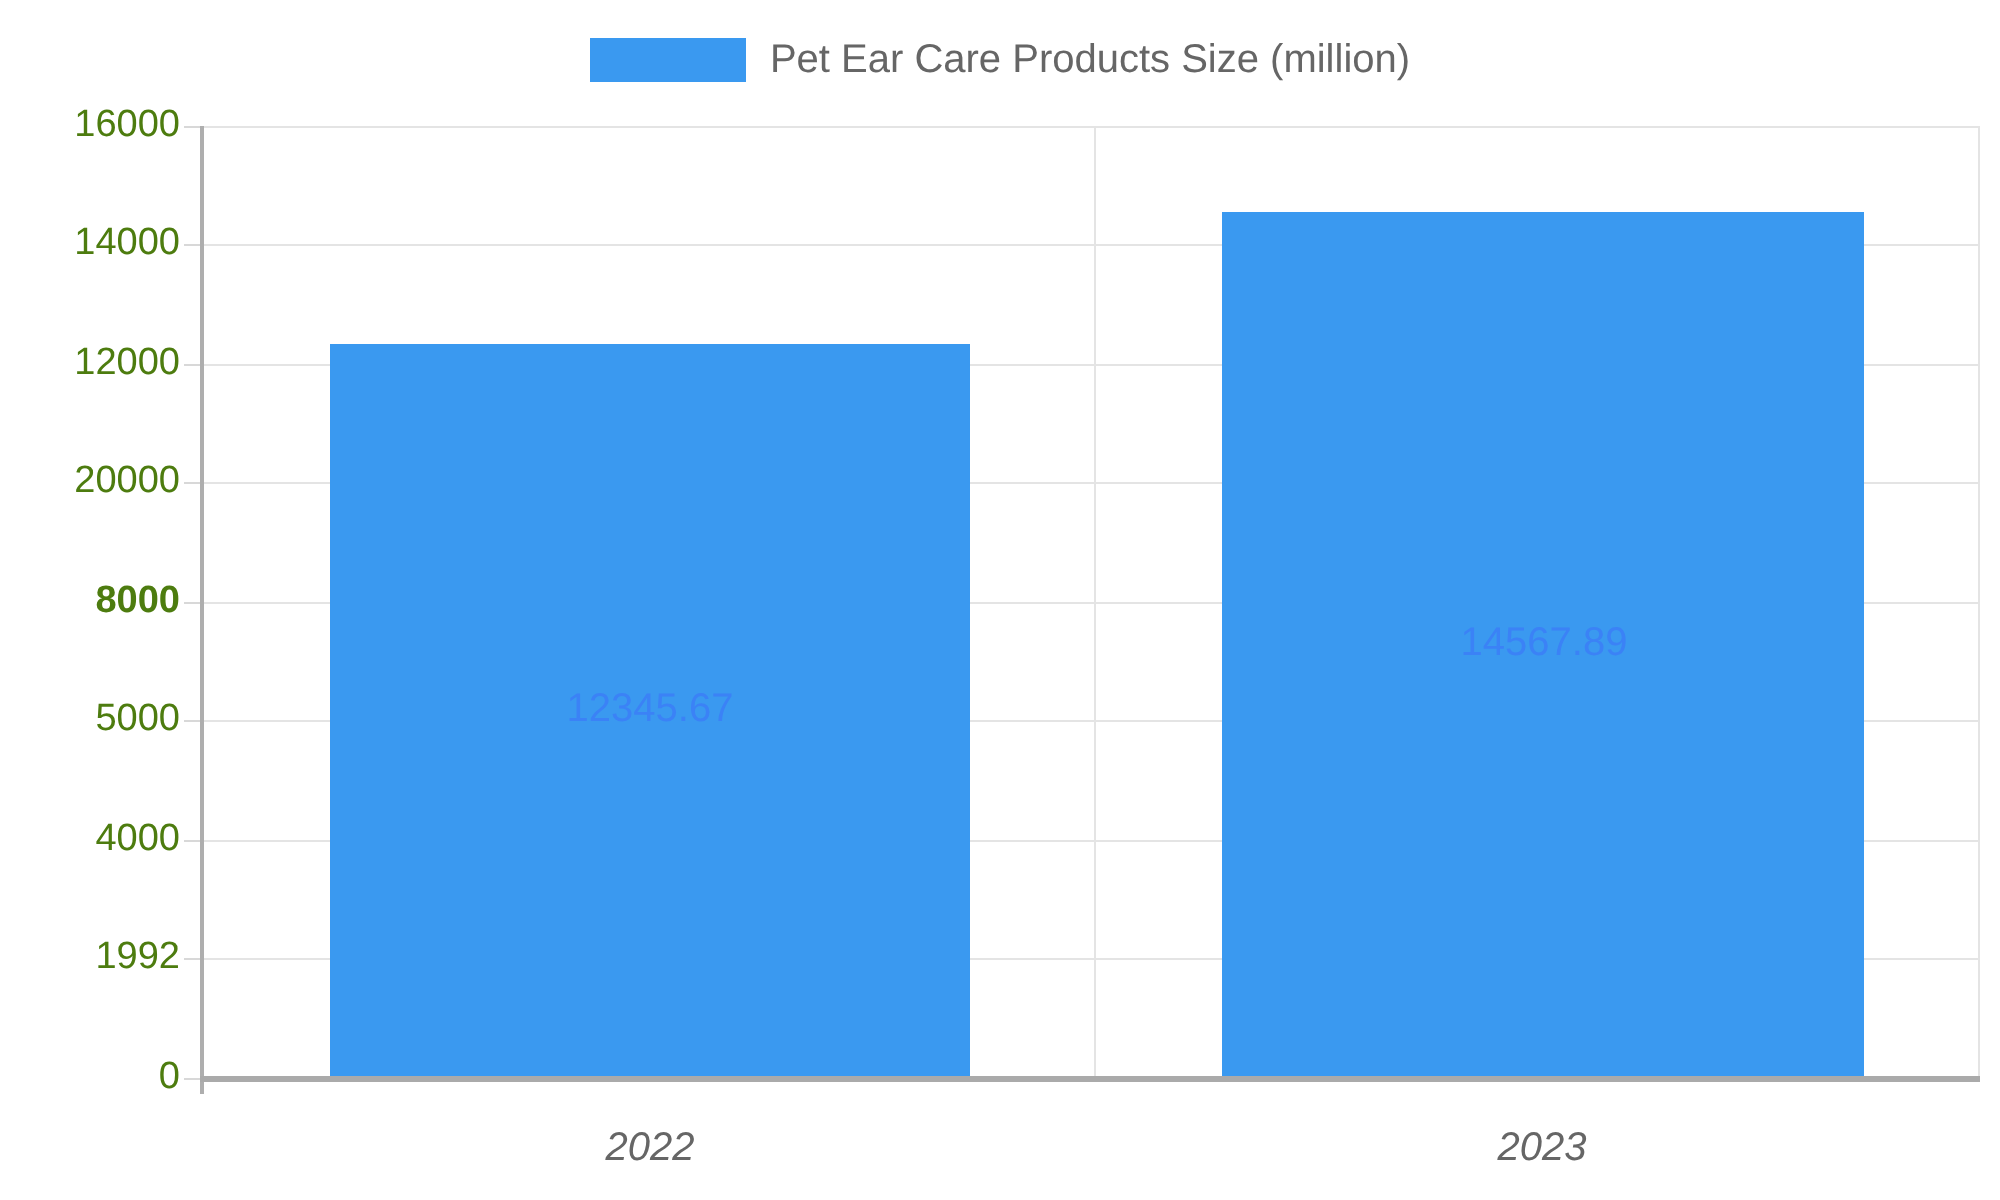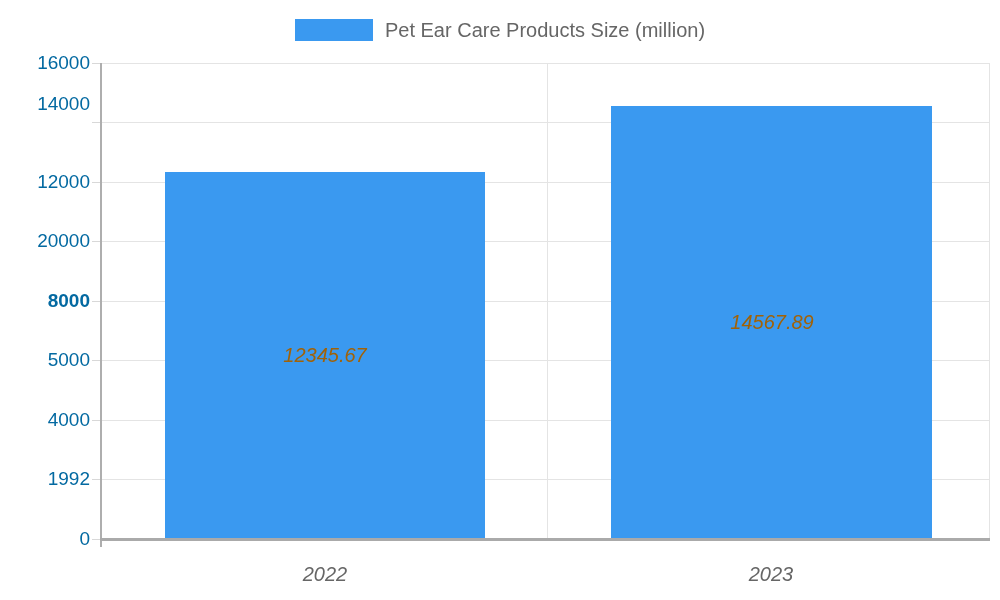--- a/index.html
+++ b/index.html
@@ -88,21 +88,21 @@
     left: 0;
     top: 0;
     width: 1000px;
     height: 600px;
   }
   .ytick-label {
     position: absolute;
     right: 910px;
     transform: translateY(-50%);
     font-size: 19px;
-    color: #0369a1;
+    color: #4d7c0f;
     white-space: nowrap;
     text-align: right;
   }
   .ytick-mark {
     position: absolute;
     width: 8px;
     height: 1px;
     background: #d8d8d8;
   }
   .xtick-label {
@@ -116,24 +116,23 @@
   }
 
   
   .bar {
     position: absolute;
     background: #3a99f0;
   }
   .bar-value {
     position: absolute;
     transform: translate(-50%, -50%);
-    color: #a16207;
+    color: #3b82f6;
     font-size: 20px;
     white-space: nowrap;
-    font-style: italic;
   }
 </style>
 </head>
 <body>
 
 <div id="chart-root">
 
   <div class="legend">
     <span class="legend-swatch"></span>
     <span class="legend-label">Pet Ear Care Products Size (million)</span>
@@ -152,21 +151,21 @@
     <div class="gridline-v" style="left:889px;"></div>
   </div>
 
   <div class="axis-y"></div>
   <div class="axis-x"></div>
 
   <div class="ytick-wrap">
     <div class="ytick-label" style="top:63px;">16000</div>
     <div class="ytick-mark" style="left:92px; top:63px;"></div>
 
-    <div class="ytick-label" style="top:104px;">14000</div>
+    <div class="ytick-label" style="top:122px;">14000</div>
     <div class="ytick-mark" style="left:92px; top:122px;"></div>
 
     <div class="ytick-label" style="top:182px;">12000</div>
     <div class="ytick-mark" style="left:92px; top:182px;"></div>
 
     <div class="ytick-label" style="top:241px;">20000</div>
     <div class="ytick-mark" style="left:92px; top:241px;"></div>
 
     <div class="ytick-label" style="top:301px;font-weight:bold;">8000</div>
     <div class="ytick-mark" style="left:92px; top:301px;"></div>

